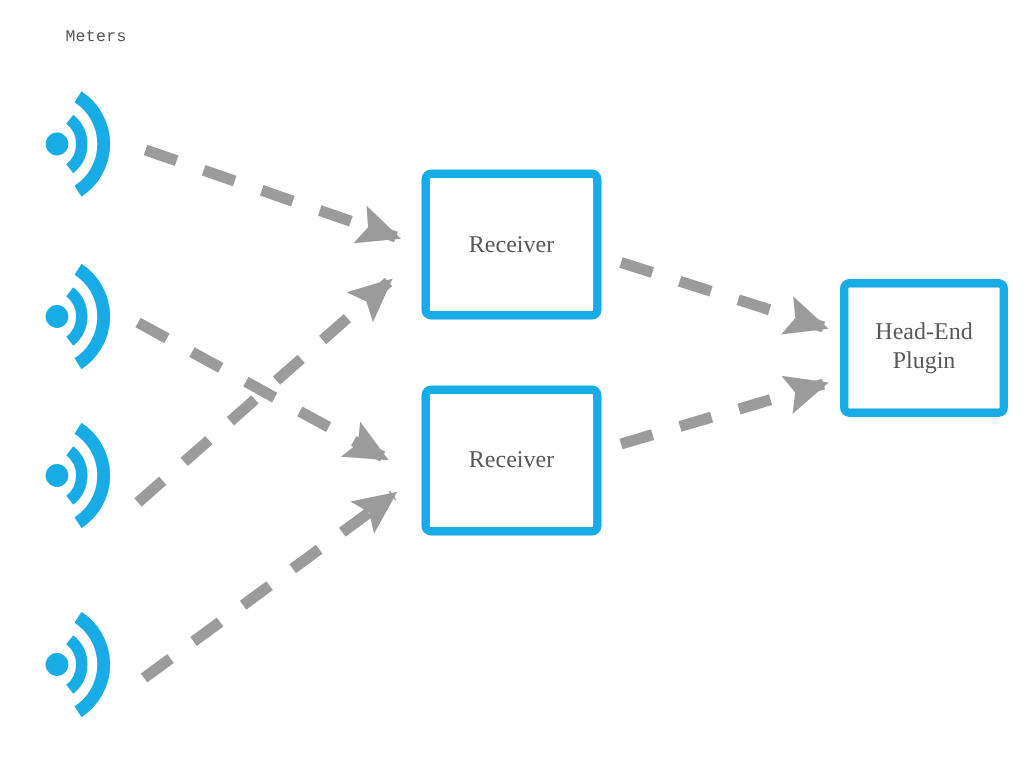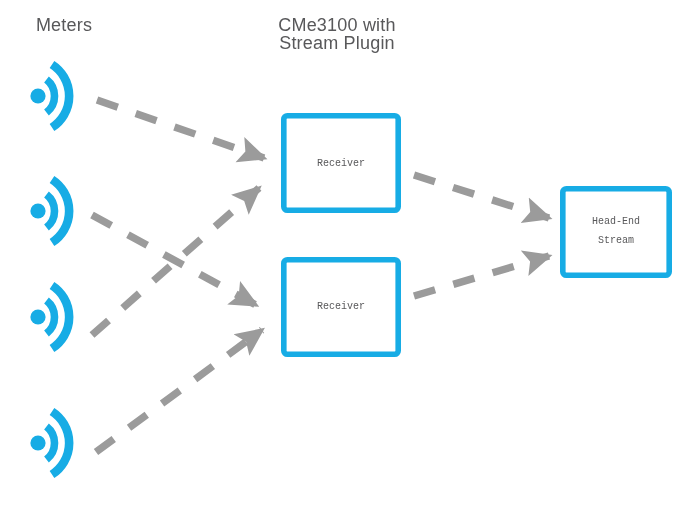--- a/index.html
+++ b/index.html
@@ -20,22 +20,22 @@
   svg.diagram-svg {
     position: absolute;
     top: 0;
     left: 0;
     width: 688px;
     height: 506px;
     display: block;
   }
   .col-heading {
     position: absolute;
-    font-family: Liberation Sans, sans-serif;
-    font-size: 18px;
+    font-family: Liberation Mono, monospace;
+    font-size: 11px;
     color: #58585a;
     letter-spacing: 0.2px;
     line-height: 18px;
     white-space: pre-line;
     text-align: center;
   }
   #heading-meters {
     left: 18px;
     top: 16px;
     width: 92px;
@@ -45,22 +45,22 @@
     top: 16px;
     width: 96px;
   }
   #heading-cme {
     left: 272px;
     top: 16px;
     width: 130px;
   }
   .box-label {
     position: absolute;
-    font-family: Liberation Mono, monospace;
-    font-size: 10px;
+    font-family: Liberation Serif, serif;
+    font-size: 16px;
     color: #58585a;
     line-height: 19px;
     text-align: center;
     white-space: pre-line;
     pointer-events: none;
   }
   #label-receiver-1 {
     left: 282px;
     top: 154px;
     width: 118px;
@@ -128,23 +128,21 @@
     <g fill="#ffffff" stroke="#17ace5" stroke-width="5.6">
       <rect x="283.8" y="115.8" width="114.4" height="94.4" rx="3.5" ry="3.5"></rect>
       <rect x="283.8" y="259.8" width="114.4" height="94.4" rx="3.5" ry="3.5"></rect>
       <rect x="562.8" y="188.8" width="106.4" height="86.4" rx="3.5" ry="3.5"></rect>
     </g>
   </svg>
 
   <div class="col-heading" id="heading-meters">Meters</div>
 
 
-  <div class="col-heading" id="heading-cme">CMe3100 with
-Stream Plugin</div>
 
   <div class="box-label" id="label-receiver-1">Receiver</div>
 
   <div class="box-label" id="label-receiver-2">Receiver</div>
 
   <div class="box-label" id="label-headend">Head-End
-Stream</div>
+Plugin</div>
 
 </div>
 
 </body></html>

